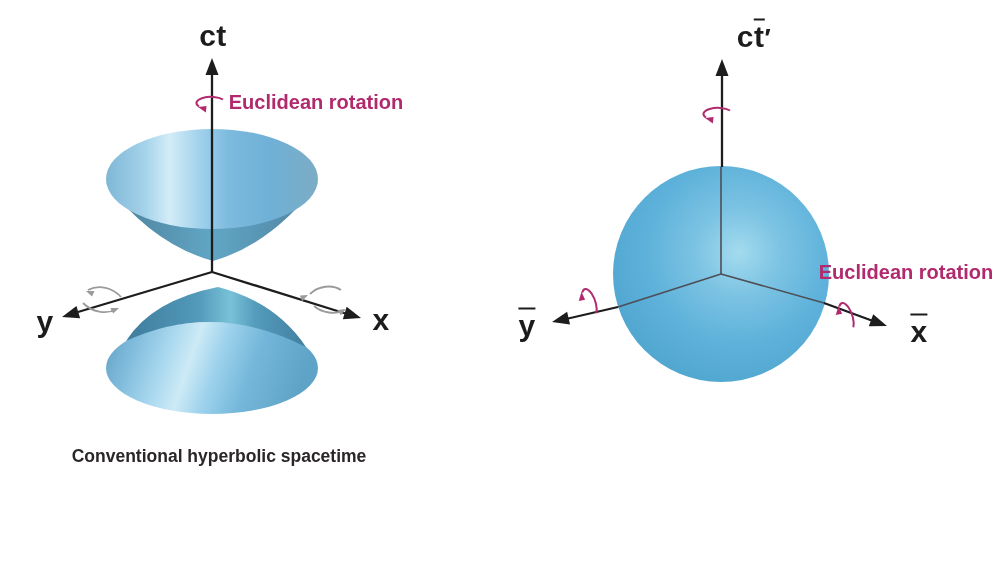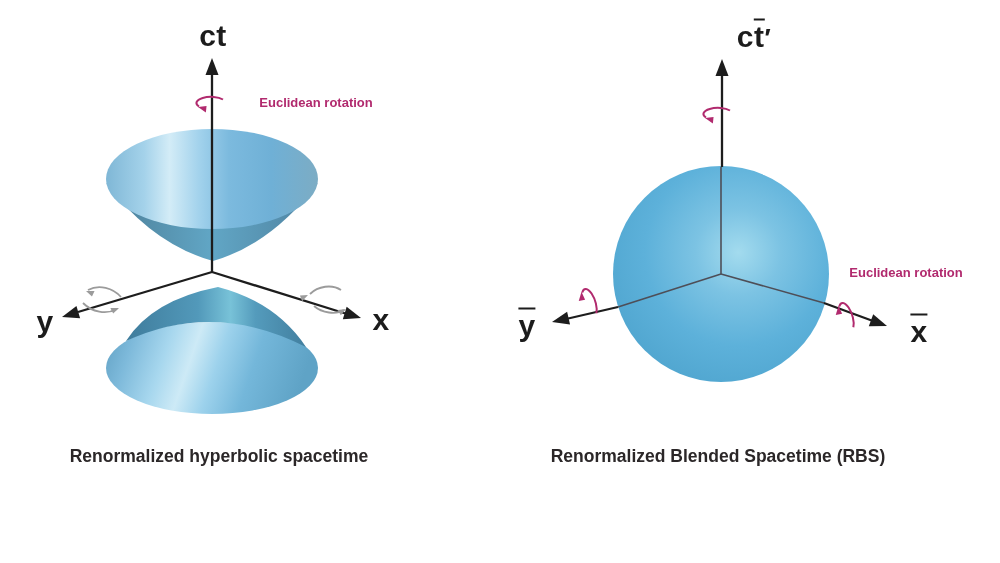--- a/index.html
+++ b/index.html
@@ -3,21 +3,21 @@
 <meta charset="utf-8">
 <style>
   html,body { margin:0; padding:0; background:#ffffff; }
   #stage {
     position:relative; width:1000px; height:485px; background:#ffffff;
     font-family:"Liberation Sans","DejaVu Sans",sans-serif; overflow:hidden;
   }
   #artwork { position:absolute; left:0; top:0; }
   .lbl { position:absolute; transform:translate(-50%,-50%); white-space:nowrap; }
   .axis-label { font-size:30px; font-weight:600; color:#1c1c1c; letter-spacing:0.5px; }
-  .annot { font-size:13px; font-weight:600; }
+  .annot { font-size:20px; font-weight:600; }
   .annot-magenta { color:#b12a6e; }
   .annot-gray { color:#9e9e9e; font-weight:500; }
   .caption { font-size:17.5px; font-weight:600; color:#2b2728; }
   .bar-over { display:inline-block; border-top:2.6px solid currentColor; padding-top:1px; line-height:1; }
   .prime { font-size:26px; }
 </style>
 </head>
 <body>
 
 <div id="stage">
@@ -138,24 +138,23 @@
 
   <div class="lbl axis-label" style="left:213px; top:36px;">ct</div>
 
   <div class="lbl annot annot-magenta" style="left:316px; top:102px;">Euclidean rotation</div>
 
 
   <div class="lbl axis-label" style="left:45px; top:322px;">y</div>
 
   <div class="lbl axis-label" style="left:381px; top:320px;">x</div>
 
-  <div class="lbl caption" style="left:219px; top:456px;">Renormalized hyperbolic spacetime</div>
+  <div class="lbl caption" style="left:219px; top:456px;">Conventional hyperbolic spacetime</div>
 
   <div class="lbl axis-label" style="left:754px; top:36px;"><span>c</span><span class="bar-over">t</span><span class="prime">′</span></div>
 
   <div class="lbl annot annot-magenta" style="left:906px; top:272px;">Euclidean rotation</div>
 
   <div class="lbl axis-label" style="left:527px; top:325px;"><span class="bar-over">y</span></div>
 
   <div class="lbl axis-label" style="left:919px; top:331px;"><span class="bar-over">x</span></div>
 
-  <div class="lbl caption" style="left:718px; top:456px;">Renormalized Blended Spacetime (RBS)</div>
 </div>
 
 </body></html>

